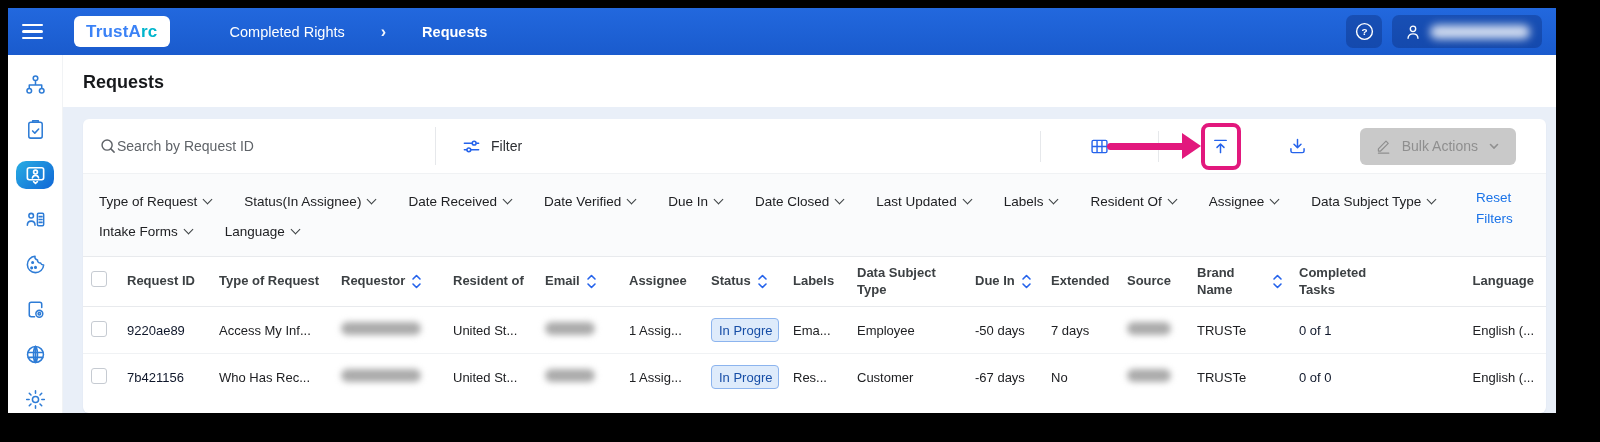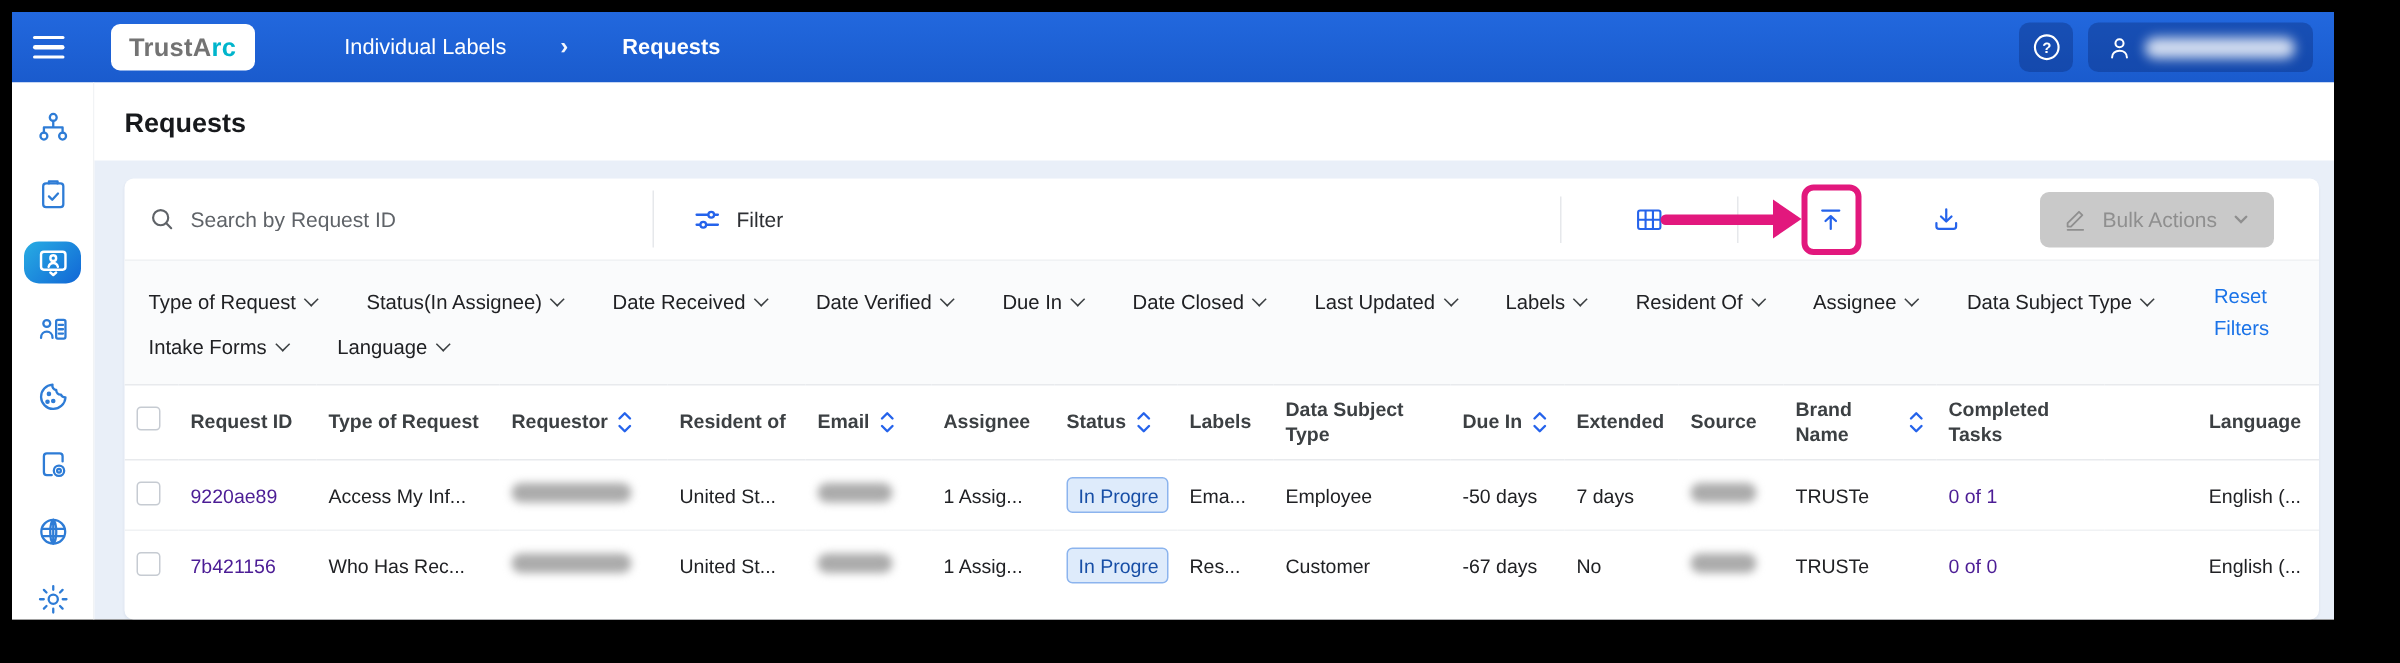--- a/index.html
+++ b/index.html
@@ -9,21 +9,21 @@
     background:#fff; overflow:hidden; display:flex; flex-direction:column; }
 
   
   .topbar { height:47px; flex:0 0 47px; background:linear-gradient(180deg,#2268de 0%,#1a5bcd 100%);
     display:flex; align-items:center; padding:0 14px; color:#fff; }
   .hamburger { width:34px; height:34px; display:flex; flex-direction:column; justify-content:center;
     gap:4px; cursor:pointer; margin-right:18px; }
   .hamburger i { display:block; width:21px; height:2.6px; background:#fff; border-radius:2px; }
   .logo { background:#fff; border-radius:6px; height:31px; padding:0 12px; display:flex;
     align-items:center; font-size:17px; font-weight:bold; letter-spacing:.2px; }
-  .logo .p1 { color:#737373; } .logo .p2 { color:#00b5cc; }
+  .logo .p1 { color:#3b82f6; } .logo .p2 { color:#00b5cc; }
   .crumbs { display:flex; align-items:center; margin-left:60px; font-size:14.5px; gap:36px; }
   .crumb-sec { font-weight:400; }
   .crumb-chev { font-size:16px; font-weight:bold; opacity:.95; }
   .crumb-page { font-weight:700; }
   .topbar-right { margin-left:auto; display:flex; align-items:center; gap:10px; }
   .tb-btn { background:rgba(8,38,110,.35); border:none; border-radius:7px; height:33px;
     display:flex; align-items:center; justify-content:center; cursor:pointer; color:#fff; }
   .help-btn { width:36px; }
   .user-btn { padding:0 12px; gap:8px; }
 
@@ -41,21 +41,21 @@
 
   .titlebar { padding:17px 20px 14px; background:#fff; }
   .page-title { font-size:18px; font-weight:700; color:#17191c; }
 
   .content { flex:1; background:#e9eff8; padding:12px 10px 0 20px; min-height:0; }
   .card { background:#fff; border-radius:6px; height:100%; box-shadow:0 1px 2px rgba(20,40,80,.06);
     display:flex; flex-direction:column; overflow:hidden; }
 
   
   .toolbar { height:54px; flex:0 0 54px; display:flex; align-items:center; padding:0 16px; position:relative; }
-  .search-wrap { display:flex; align-items:center; gap:10px; width:336px; }
+  .search-wrap { display:flex; align-items:center; width:336px; }
   .search-input { border:none; outline:none; font-size:14px; color:#202124; width:280px;
     font-family:"Liberation Sans", sans-serif; }
   .search-input::placeholder { color:#5f6368; }
   .vdiv { width:1px; align-self:stretch; background:#e6e8eb; margin:8px 0; }
   .filter-btn { display:flex; align-items:center; gap:10px; background:none; border:none;
     font-size:14px; color:#2d2f33; padding:0 26px; cursor:pointer; font-family:"Liberation Sans", sans-serif; }
   .tool-right { margin-left:auto; display:flex; align-items:center;gap:36px; }
   .icon-btn { background:none; border:none; cursor:pointer; display:flex; align-items:center;
     justify-content:center; padding:4px; }
   .upl-box { border:4px solid #e2187d; border-radius:8px; background:#fff; width:40px; height:47px;
@@ -87,21 +87,21 @@
   table { width:100%; table-layout:fixed; border-collapse:collapse; font-size:13px; color:#202124; }
   thead th { border-top:1px solid #e8eaed; border-bottom:1px solid #e8eaed; height:50px;
     text-align:left; font-weight:700; color:#3c4043; padding:5px 8px; vertical-align:middle; line-height:1.25; }
   tbody td { height:47px; padding:5px 8px; vertical-align:middle; border-top:1px solid #f0f2f4;
     white-space:nowrap; overflow:hidden; }
   tbody tr:first-child td { border-top:none; }
   .th-flex { display:flex; align-items:center; gap:6px; }
   .sort-ic { flex:0 0 auto; cursor:pointer; }
   .cb { display:inline-block; width:16px; height:16px; border:1.5px solid #c6cbd2; border-radius:3px;
     background:#fff; cursor:pointer; }
-  a.cell-link { color:#4c1d95; text-decoration:none; cursor:pointer; }
+  a.cell-link { color:#0f172a; text-decoration:none; cursor:pointer; }
   .badge { display:inline-block; background:#deebfb; border:1px solid #8cb4ee; color:#174ea6;
     border-radius:4px; padding:3.5px 7px; font-size:13px; max-width:68px; overflow:hidden;
     white-space:nowrap; vertical-align:middle; }
   .col-lang, .td-lang { text-align:right; padding-right:12px; }
 </style>
 </head>
 <body>
 
 <div class="window">
 
@@ -109,21 +109,21 @@
     <div class="hamburger">
         <i></i>
         <i></i>
         <i></i>
       </div>
     <div class="logo">
       <span class="p1">TrustA</span>
         <span class="p2">rc</span>
     </div>
     <div class="crumbs">
-      <span class="crumb-sec">Individual Labels</span>
+      <span class="crumb-sec">Completed Rights</span>
       <span class="crumb-chev">›</span>
       <span class="crumb-page">Requests</span>
     </div>
     <div class="topbar-right">
       <button class="tb-btn help-btn">
         <svg width="19" height="19" viewBox="0 0 20 20">
           <circle cx="10" cy="10" r="8.3" fill="none" stroke="#fff" stroke-width="1.5"></circle>
           <text x="10" y="13.7" font-size="10.5" font-weight="bold" fill="#fff" text-anchor="middle" font-family="Liberation Sans, sans-serif">?</text>
         </svg>
       </button>

